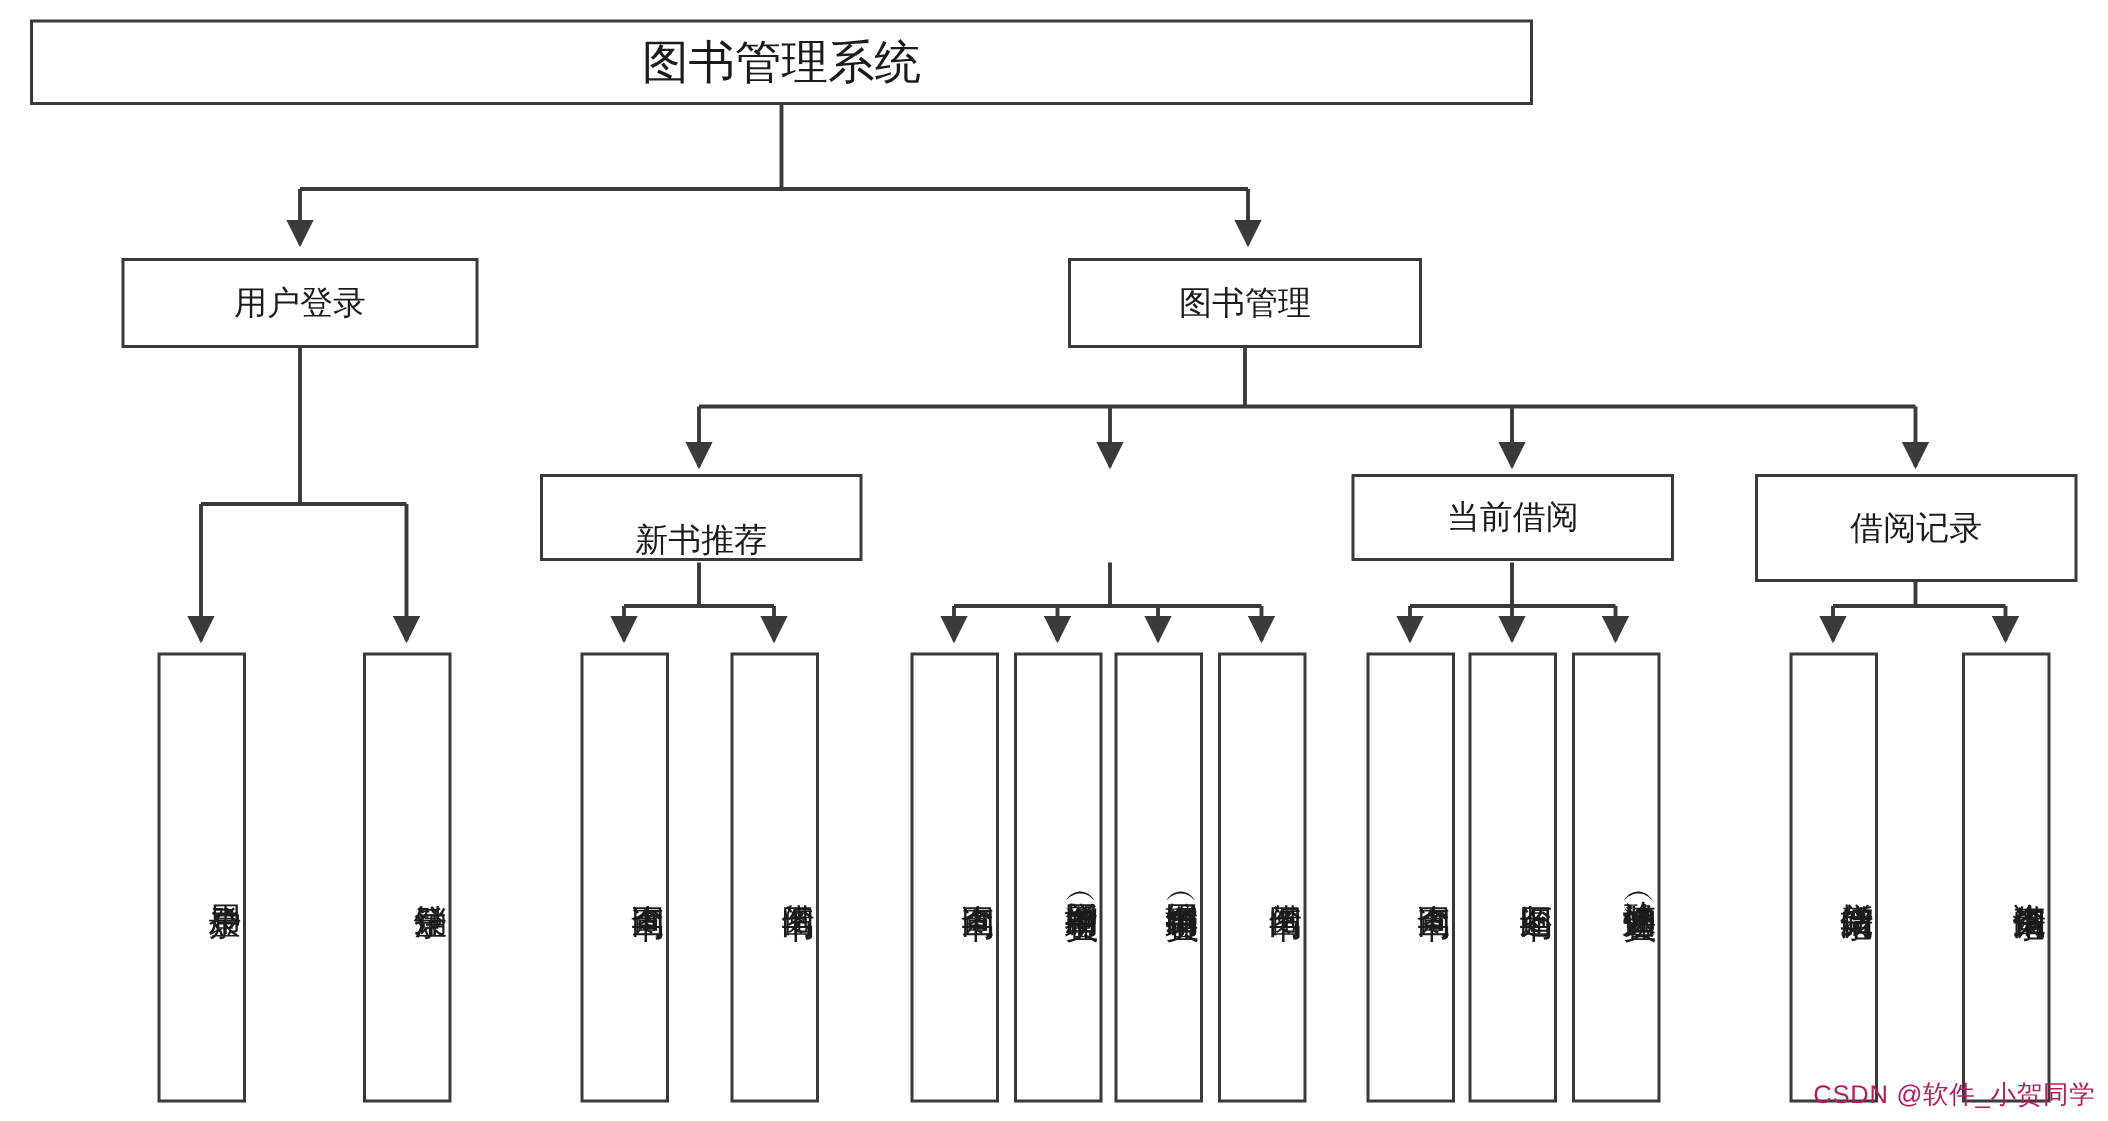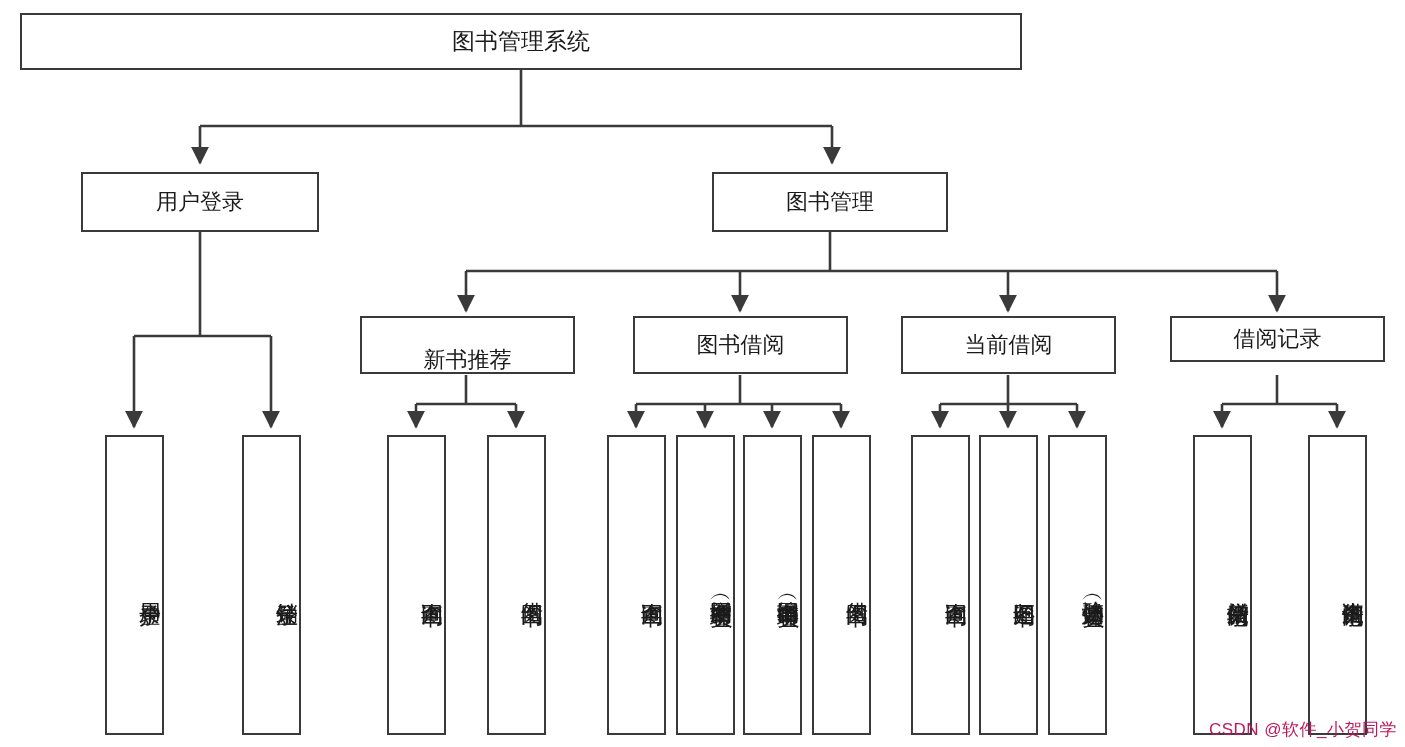--- a/index.html
+++ b/index.html
@@ -35,21 +35,21 @@
     display: flex;
     align-items: center;
     justify-content: center;
     text-align: center;
     line-height: 1.08;
   }
   .node.h {
     font-size: 22px;
   }
   .node.root {
-    font-size: 23px;
+    font-size: 31px;
   }
   .node.v {
     font-size: 22px;
     writing-mode: vertical-rl;
     text-orientation: upright;
     letter-spacing: 1px;
     padding-top: 4px;
     align-items: flex-start;
     justify-content: center;
   }
@@ -131,29 +131,26 @@
   </div>
 
   <div class="node h" style="left:712px; top:172px; width:236px; height:60px;justify-content:center;">
     <span class="lbl">图书管理</span>
   </div>
 
   <div class="node h" style="left:360px; top:316px; width:215px; height:58px;align-items:flex-end;">
     <span class="lbl">新书推荐</span>
   </div>
 
-  <div class="node h" style="left:633px; top:316px; width:215px; height:58px;">
-    <span class="lbl">图书借阅</span>
-  </div>
 
   <div class="node h" style="left:901px; top:316px; width:215px; height:58px;">
     <span class="lbl">当前借阅</span>
   </div>
 
-  <div class="node h" style="left:1170px; top:316px; width:215px; height:46px;justify-content:center;">
+  <div class="node h" style="left:1170px; top:316px; width:215px; height:72px;justify-content:center;">
     <span class="lbl">借阅记录</span>
   </div>
 
   <div class="node v" style="left:105px; top:435px; width:59px; height:300px;">
     <span class="lbl">用户登录</span>
   </div>
 
   <div class="node v" style="left:242px; top:435px; width:59px; height:300px;">
     <span class="lbl">注销登录</span>
   </div>

